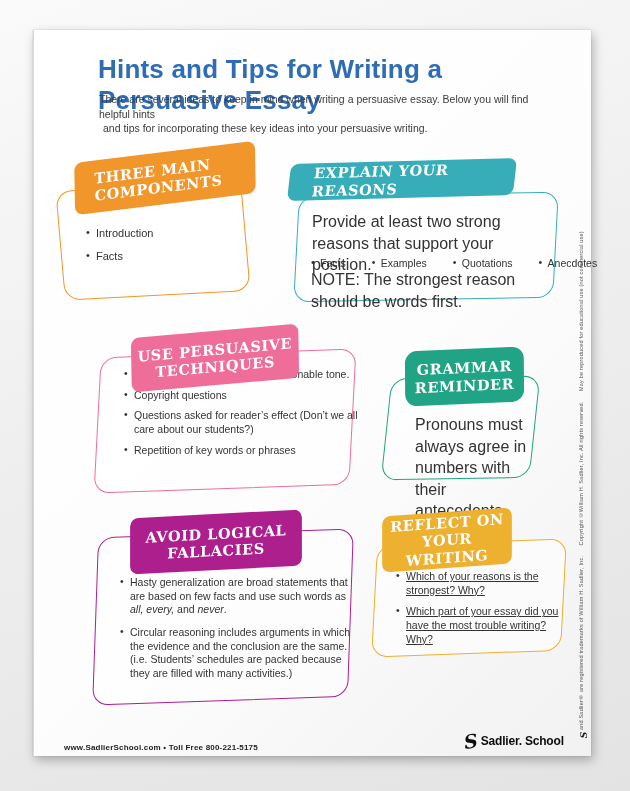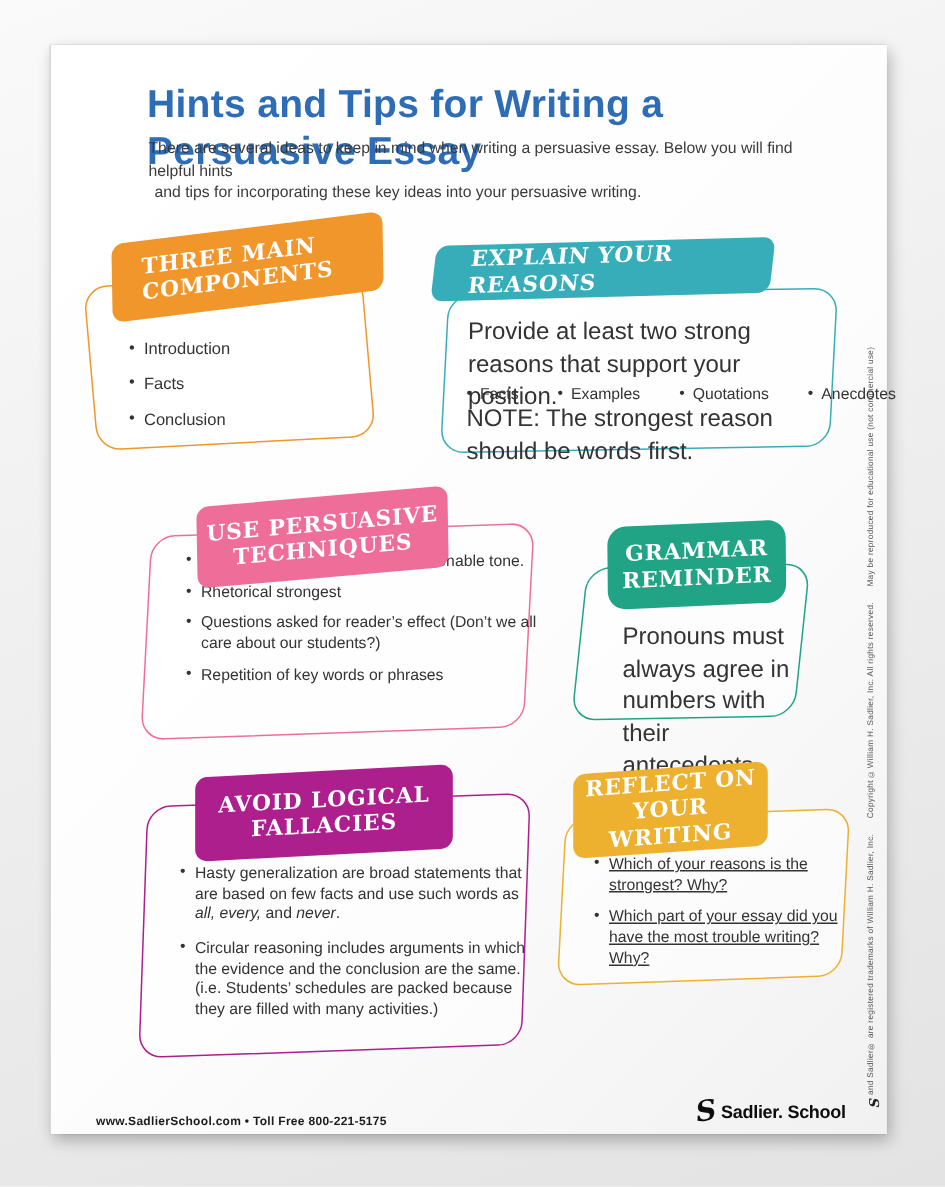--- a/index.html
+++ b/index.html
@@ -104,21 +104,20 @@
 
   <div class="intro">
     <span>There are several ideas to keep in mind when writing a persuasive essay. Below you will find helpful hints</span>
     <span class="l2">and tips for  incorporating these key ideas into your persuasive writing.</span>
   </div>
 
   <div class="tb-body" id="b1body"></div>
   <ul class="blist" id="b1list">
     <li>Introduction</li>
     <li>Facts</li>
-    <li>Conclusion</li>
   </ul>
   <div class="tb-head" id="b1head">
     <span>THREE MAIN</span>
     <span>COMPONENTS</span>
   </div>
 
   <div class="tb-body" id="b2body"></div>
   <div class="para" id="b2para">Provide at least two strong reasons that support your position.</div>
   <div id="b2items">
     <span>Facts</span>
@@ -127,21 +126,21 @@
     <span>Anecdotes</span>
   </div>
   <div class="para" id="b2note">NOTE: The strongest reason should be words first.</div>
   <div class="tb-head" id="b2head">
     <span>EXPLAIN YOUR REASONS</span>
   </div>
 
   <div class="tb-body" id="b3body"></div>
   <ul class="blist" id="b3list">
     <li>Maintain a formal style and a reasonable tone.</li>
-    <li>Rhetorical strongest</li>
+    <li>Copyright questions</li>
     <li>Questions asked for reader’s effect (Don’t we all care about our students?)</li>
     <li>Repetition of key words or phrases</li>
   </ul>
   <div class="tb-head" id="b3head">
     <span>USE PERSUASIVE</span>
     <span>TECHNIQUES</span>
   </div>
 
   <div class="tb-body" id="b4body"></div>
   <div class="para" id="b4para">Pronouns must always agree in numbers with their antecedents.</div>

